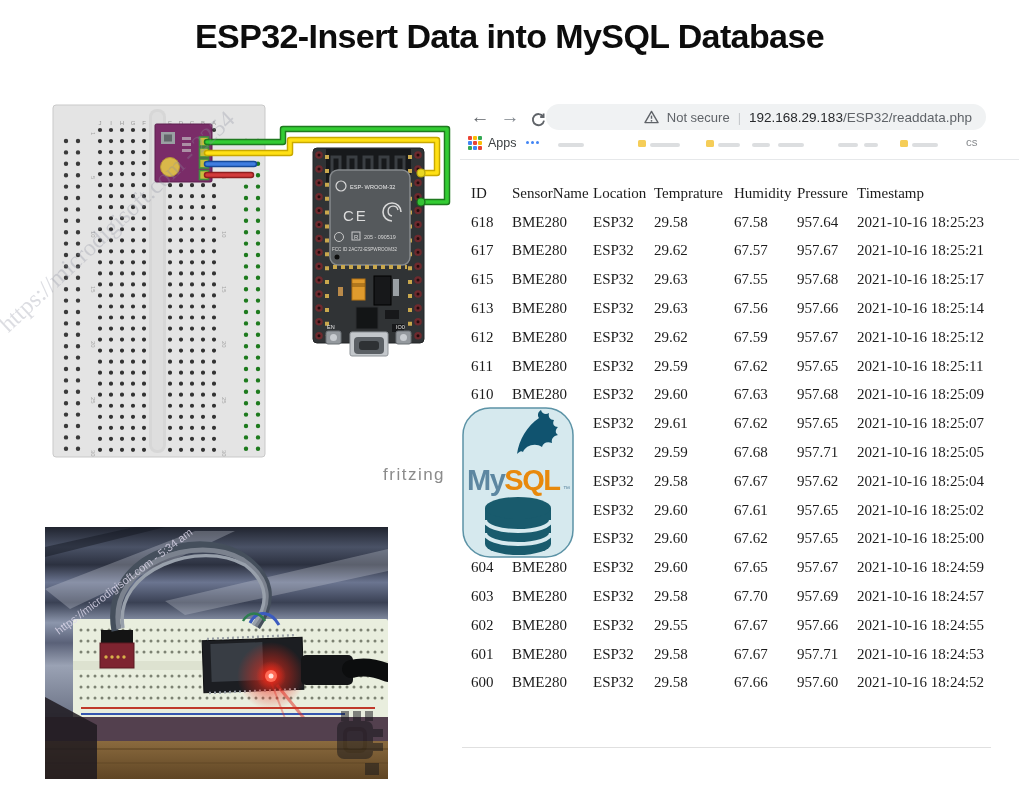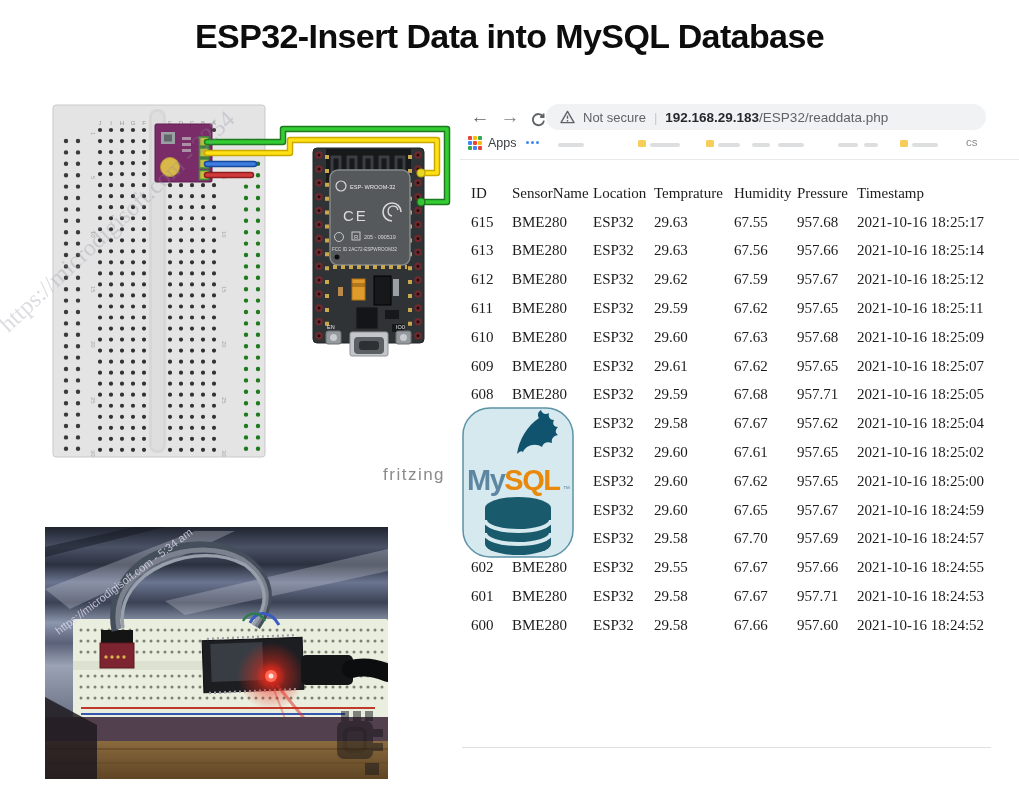--- a/index.html
+++ b/index.html
@@ -29,21 +29,21 @@
   
   .nav-row{position:absolute;left:460px;top:104px;width:559px;height:28px;}
   .nav-btn{position:absolute;top:0;width:24px;height:26px;text-align:center;
     font-size:19px;line-height:26px;color:#5f6368;cursor:pointer;}
   .nav-back{left:8px;}
   .nav-fwd{left:38px;color:#7d838a;}
   .nav-reload{left:66px;padding-top:5px;}
   .addr-pill{
     position:absolute;left:86px;top:0;width:440px;height:26px;border-radius:13px;
     background:#f0f2f3;display:flex;align-items:center;padding:0 14px;box-sizing:border-box;
-    font-size:13px;color:#5f6368;gap:8px;
+    font-size:13px;color:#5f6368;gap:8px;justify-content:flex-end;
   }
   .addr-sep{color:#c6c9cc;font-size:13px;}
   .addr-url{color:#27292c;font-size:13.5px;white-space:nowrap;}
   .addr-url .path{color:#5f6368;}
   .bm-row{position:absolute;left:460px;top:133px;width:559px;height:25px;}
   .apps-item{position:absolute;left:8px;top:3px;display:flex;align-items:center;gap:6px;
     font-size:12.5px;color:#3c4043;}
   .apps-grid{display:grid;grid-template-columns:repeat(3,4px);grid-template-rows:repeat(3,4px);gap:1px;}
   .apps-grid i{width:4px;height:4px;border-radius:1px;display:block;}
   .bm-faint{position:absolute;top:10px;height:4px;border-radius:2px;background:#9aa0a6;opacity:.35;}
@@ -301,21 +301,21 @@
     </svg>
   </div>
   <div class="addr-pill">
     <svg width="15" height="14" viewBox="0 0 16 15">
       <path d="M8,1.5 L15,13.5 H1 Z" fill="none" stroke="#5f6368" stroke-width="1.5" stroke-linejoin="round"></path>
       <line x1="8" y1="6" x2="8" y2="9.4" stroke="#5f6368" stroke-width="1.5"></line>
       <circle cx="8" cy="11.6" r="0.95" fill="#5f6368"></circle>
     </svg>
     <span>Not secure</span>
     <span class="addr-sep">|</span>
-    <span class="addr-url"><b style="font-weight:bold">192.168.29.183</b><span class="path">/ESP32/readdata.php</span></span>
+    <span class="addr-url"><b style="font-weight:normal">192.168.29.183</b><span class="path">/ESP32/readdata.php</span></span>
   </div>
 </div>
 
 <div class="bm-row">
   <div class="apps-item">
     <span class="apps-grid">
       <i style="background:#ea4335"></i>
         <i style="background:#fbbc05"></i>
         <i style="background:#34a853"></i>
       <i style="background:#4285f4"></i>
@@ -363,20 +363,38 @@
         <th>SensorName</th>
         <th>Location</th>
         <th>Temprature</th>
         <th>Humidity</th>
         <th>Pressure</th>
         <th>Timestamp</th>
       </tr>
     </thead>
   <tbody>
       <tr>
+        <td>618</td>
+        <td>BME280</td>
+        <td>ESP32</td>
+        <td>29.58</td>
+        <td>67.58</td>
+        <td>957.64</td>
+        <td>2021-10-16 18:25:23</td>
+      </tr>
+      <tr>
+        <td>617</td>
+        <td>BME280</td>
+        <td>ESP32</td>
+        <td>29.62</td>
+        <td>67.57</td>
+        <td>957.67</td>
+        <td>2021-10-16 18:25:21</td>
+      </tr>
+      <tr>
         <td>615</td>
         <td>BME280</td>
         <td>ESP32</td>
         <td>29.63</td>
         <td>67.55</td>
         <td>957.68</td>
         <td>2021-10-16 18:25:17</td>
       </tr>
       <tr>
         <td>613</td>

